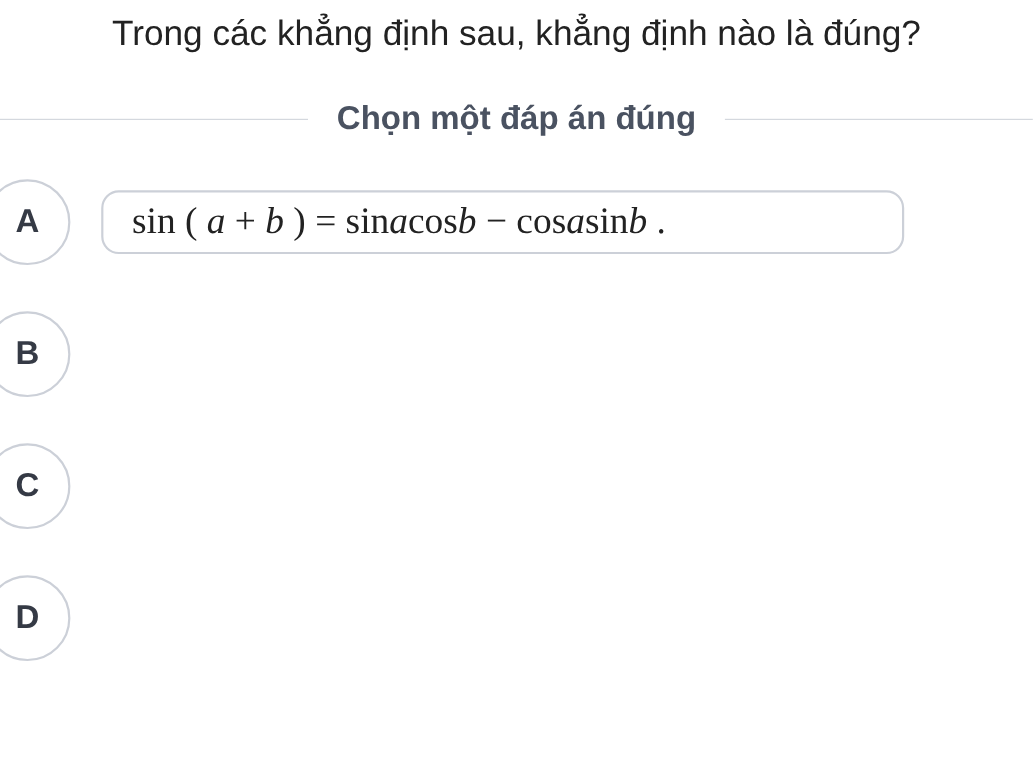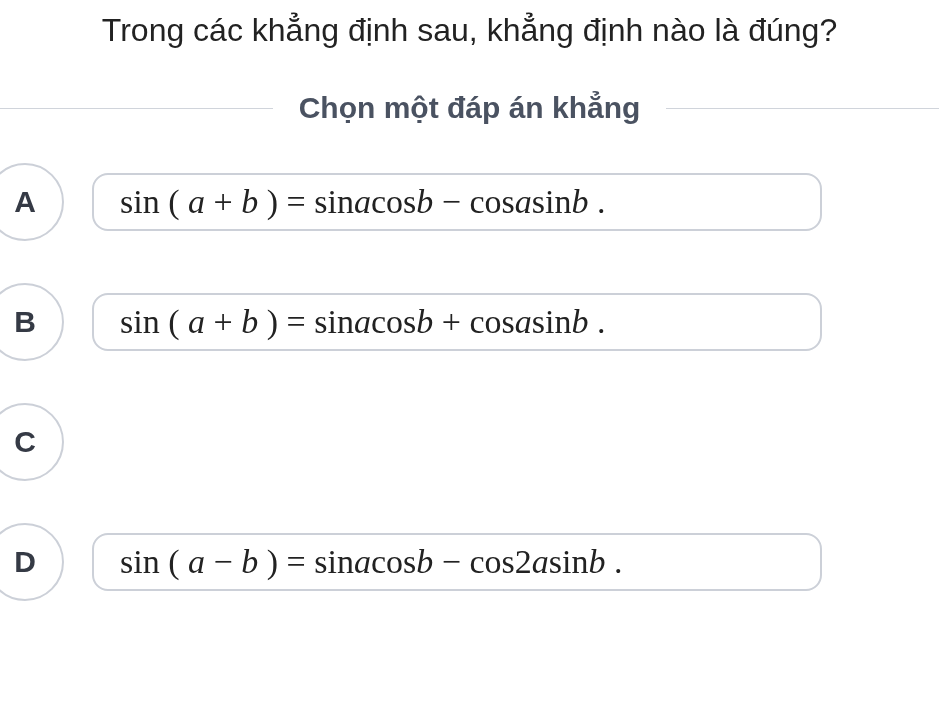--- a/index.html
+++ b/index.html
@@ -75,44 +75,38 @@
   .option-box .i { font-style: italic; }
   .option-box .fn { font-style: normal; }
 </style>
 </head>
 <body>
 
 <div class="question">Trong các khẳng định sau, khẳng định nào là đúng?</div>
 
 <div class="instruction-row">
   <div class="hline"></div>
-  <div class="instruction">Chọn một đáp án khẳng</div>
+  <div class="instruction">Chọn một đáp án đúng</div>
   <div class="hline"></div>
 </div>
 
 <div class="options">
 
   <div class="option-row">
     <div class="option-letter">A</div>
     <div class="option-box">
       <span class="fn">sin</span> ( <span class="i">a</span> + <span class="i">b</span> ) = <span class="fn">sin</span><span class="i">a</span><span class="fn">cos</span><span class="i">b</span> − <span class="fn">cos</span><span class="i">a</span><span class="fn">sin</span><span class="i">b</span> .
     </div>
   </div>
 
   <div class="option-row">
     <div class="option-letter">B</div>
-    <div class="option-box">
-      <span class="fn">sin</span> ( <span class="i">a</span> + <span class="i">b</span> ) = <span class="fn">sin</span><span class="i">a</span><span class="fn">cos</span><span class="i">b</span> + <span class="fn">cos</span><span class="i">a</span><span class="fn">sin</span><span class="i">b</span> .
-    </div>
   </div>
 
   <div class="option-row">
     <div class="option-letter">C</div>
   </div>
 
   <div class="option-row">
     <div class="option-letter">D</div>
-    <div class="option-box">
-      <span class="fn">sin</span> ( <span class="i">a</span> − <span class="i">b</span> ) = <span class="fn">sin</span><span class="i">a</span><span class="fn">cos</span><span class="i">b</span> − <span class="fn">cos</span>2<span class="i">a</span><span class="fn">sin</span><span class="i">b</span> .
-    </div>
   </div>
 
 </div>
 
 </body></html>

